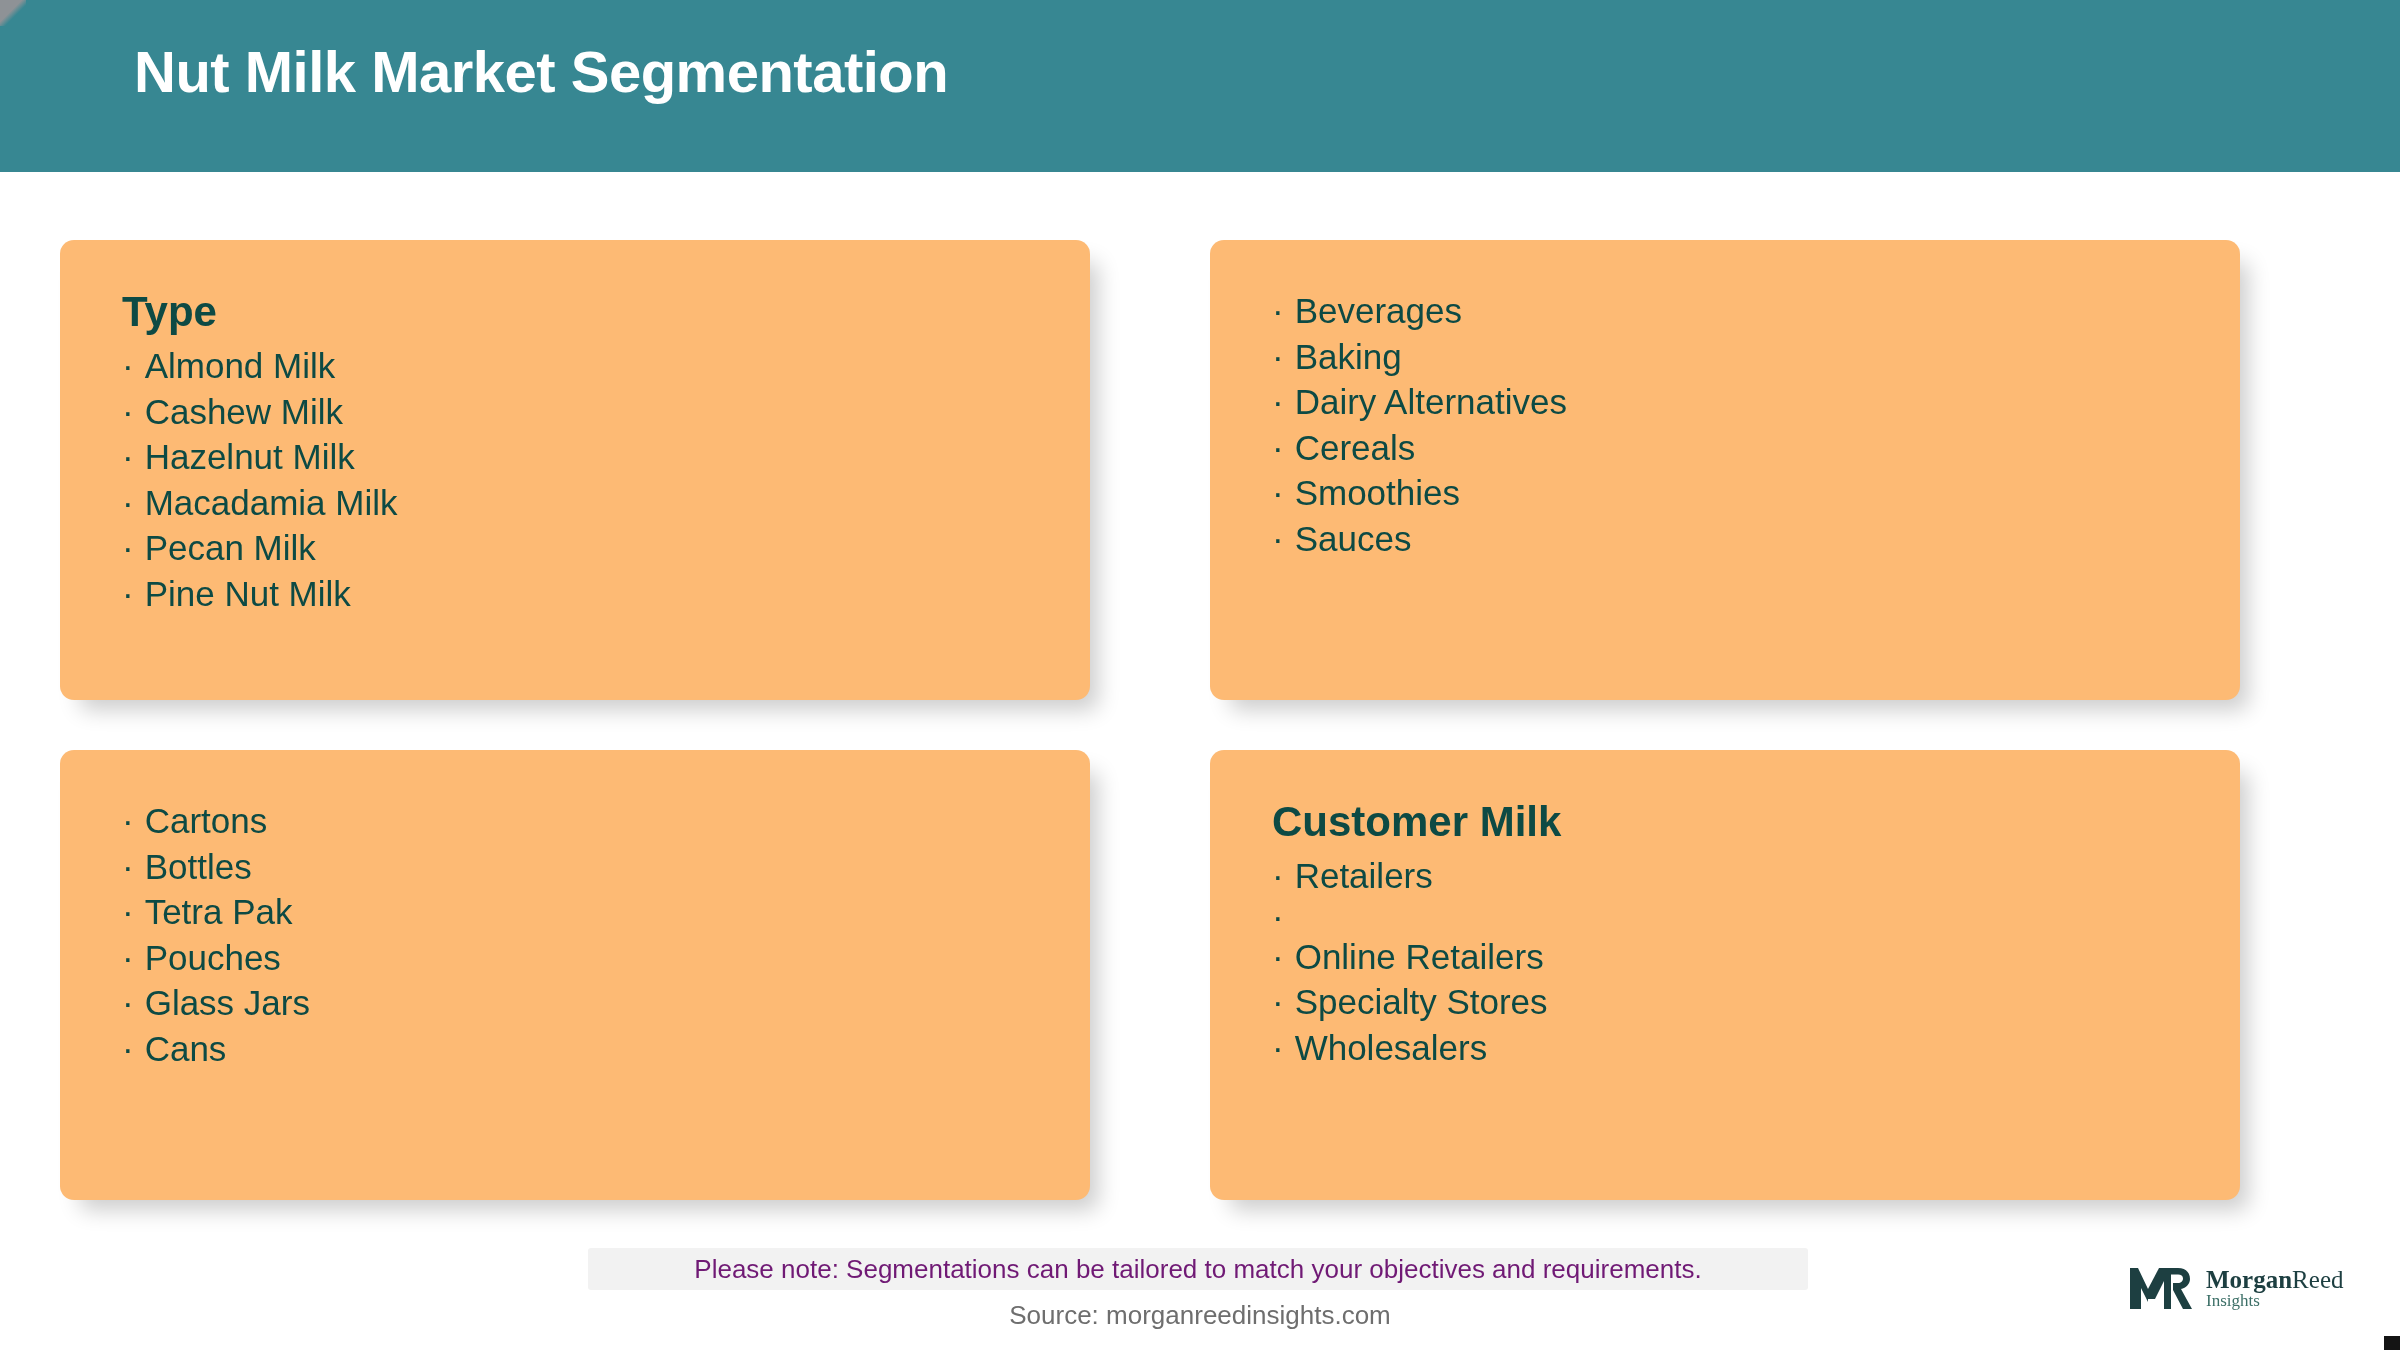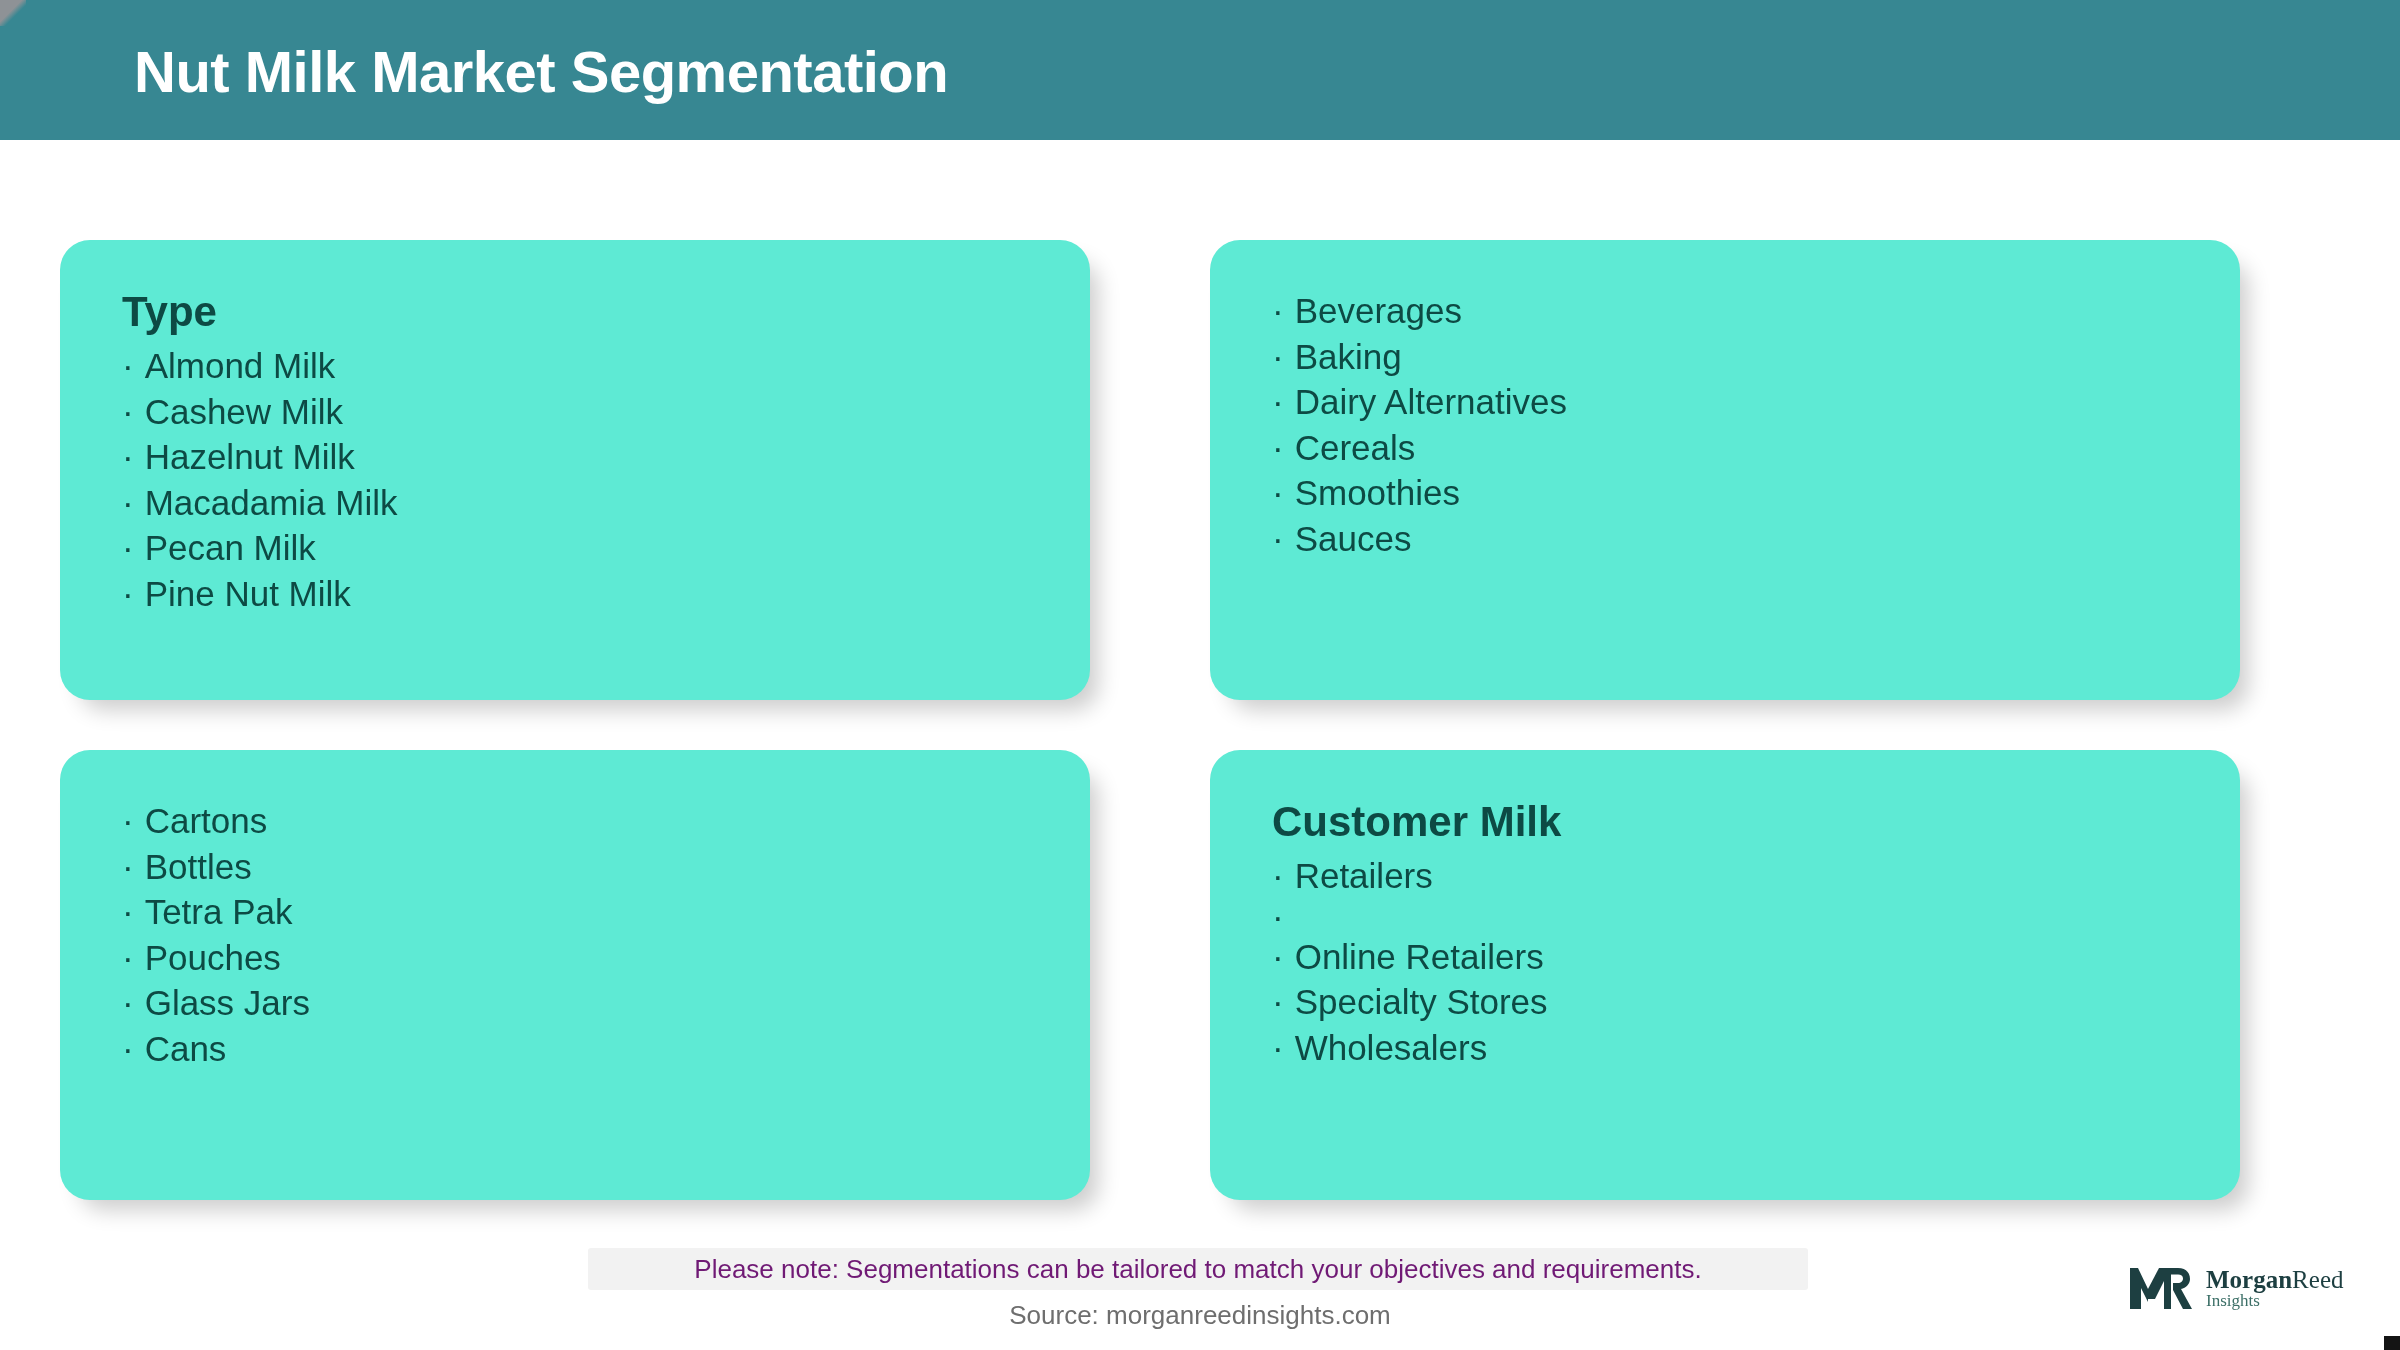--- a/index.html
+++ b/index.html
@@ -14,21 +14,21 @@
     overflow: hidden;
     position: relative;
   }
 
   
   .header {
     position: absolute;
     left: 0;
     top: 0;
     width: 2400px;
-    height: 140px;
+    height: 172px;
     background: #378792;
     box-sizing: border-box;
   }
   .header-corner-artifact {
     position: absolute;
     left: 0;
     top: 0;
     width: 26px;
     height: 26px;
     background: linear-gradient(135deg, #8e9296 0%, #8e9296 42%, rgba(142,146,150,0) 60%);
@@ -41,22 +41,22 @@
     font-size: 58px;
     font-weight: bold;
     color: #ffffff;
     letter-spacing: -0.5px;
     white-space: nowrap;
   }
 
   
   .card {
     position: absolute;
-    background: #5eead4;
-    border-radius: 30px;
+    background: #fdba74;
+    border-radius: 14px;
     box-shadow: 14px 16px 22px -6px rgba(0,0,0,0.20);
     box-sizing: border-box;
   }
   .card-inner {
     position: absolute;
     left: 0;
     top: 0;
     right: 0;
     bottom: 0;
     padding: 48px 40px 40px 62px;

